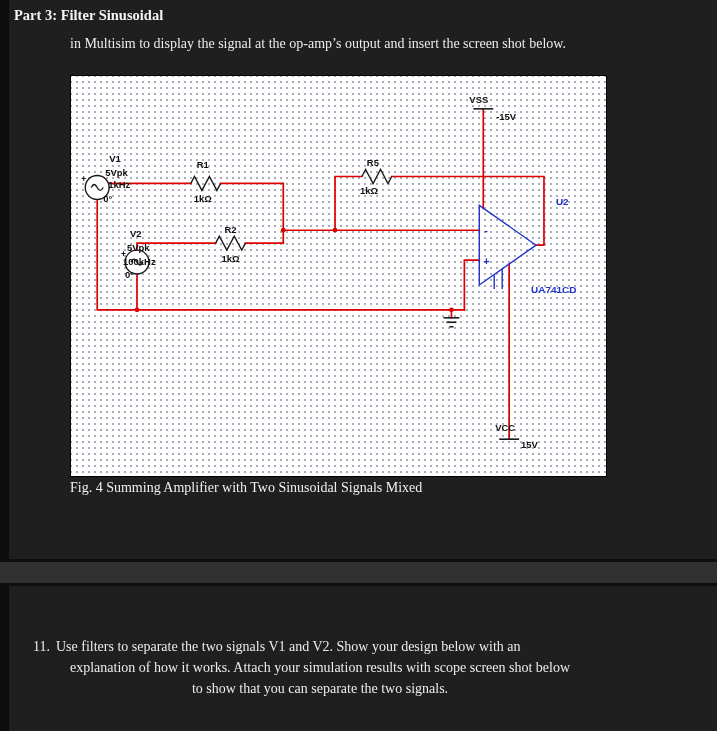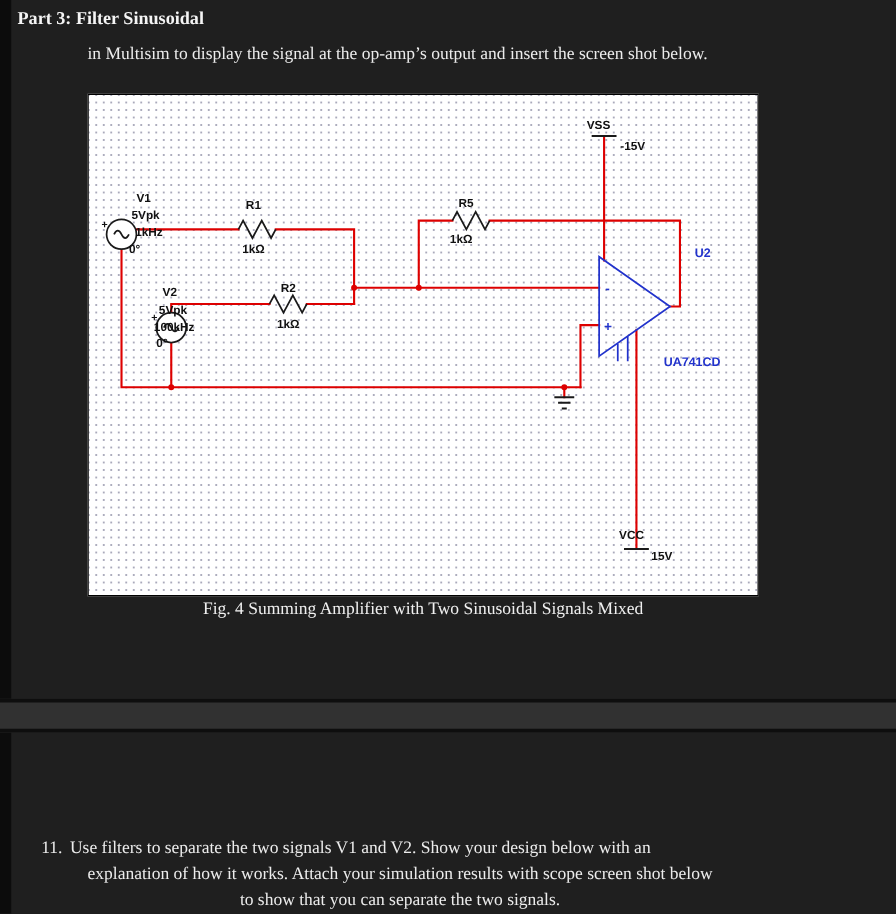--- a/index.html
+++ b/index.html
@@ -8,33 +8,33 @@
 
   .left-strip { position:absolute; left:0; top:0; width:9px; height:731px; background:#0c0c0c; }
 
   .part-title { position:absolute; left:14px; top:7px; font-size:14.5px; font-weight:bold; color:#f4f4f4; }
 
   .para { position:absolute; left:33px; font-size:14px; color:#ececec; }
   .pline { white-space:nowrap; height:21px; line-height:21px; }
   .pline.cont { margin-left:37px;text-align:center; }
   .num { margin-right:6px; }
   .para10 { top:33px; }
-  .para11 { top:668px; }
+  .para11 { top:636px; }
   .u { text-decoration:underline; text-underline-offset:2px; }
 
   .circuit {
     position:absolute; left:70px; top:75px; width:537px; height:402px;
     background-color:#ffffff;
     background-image: radial-gradient(circle, #aab 0.8px, transparent 0.95px);
     background-size:6px 6px; background-position:3px 3px;
     border:1px solid #000;
   }
   .circuit svg { display:block; width:535px; height:400px; }
 
-  .caption { position:absolute; left:70px; top:480px; width:537px; text-align:center;
+  .caption { position:absolute; left:70px; top:480px; width:537px; 
              font-size:14px; color:#f0f0f0; }
 
   .page-gap { position:absolute; left:0; top:559px; width:717px; height:27px;
               background:#313131; border-top:3px solid #0e0e0e; border-bottom:3px solid #0e0e0e; }
 
   
   .wire { stroke:#dd0000; stroke-width:1.7; fill:none; stroke-linecap:square; }
   .comp { stroke:#1a1a1a; stroke-width:1.4; fill:none; }
   .src  { fill:#ffffff; }
   .gndl { stroke:#1a1a1a; stroke-width:1.6; }

